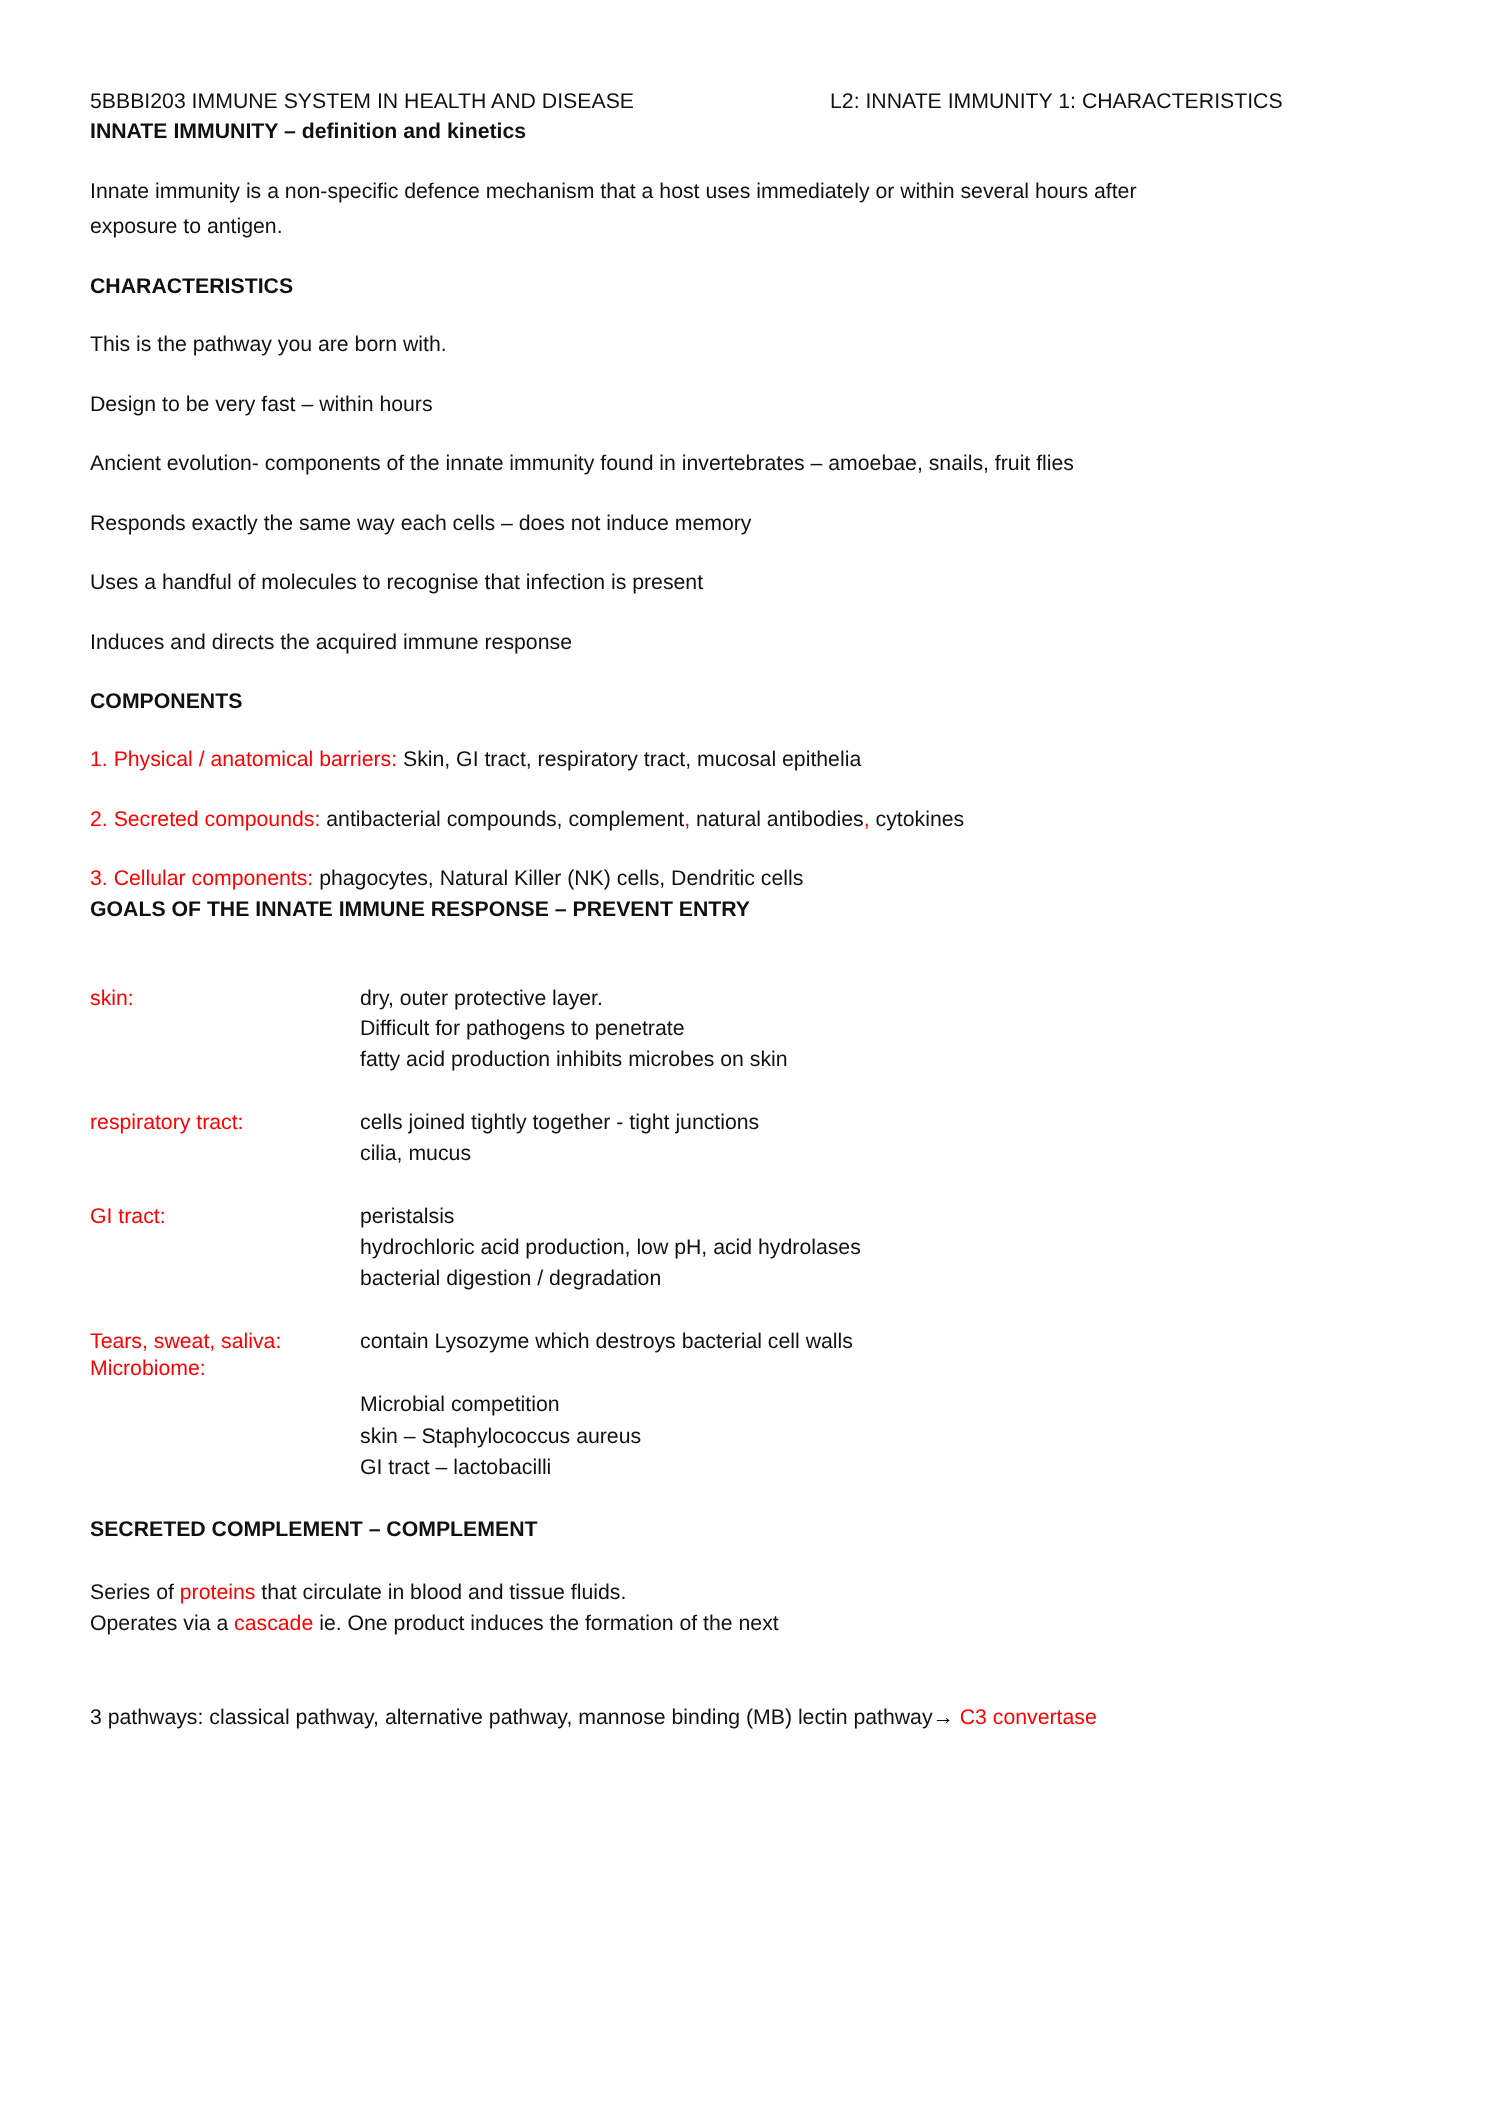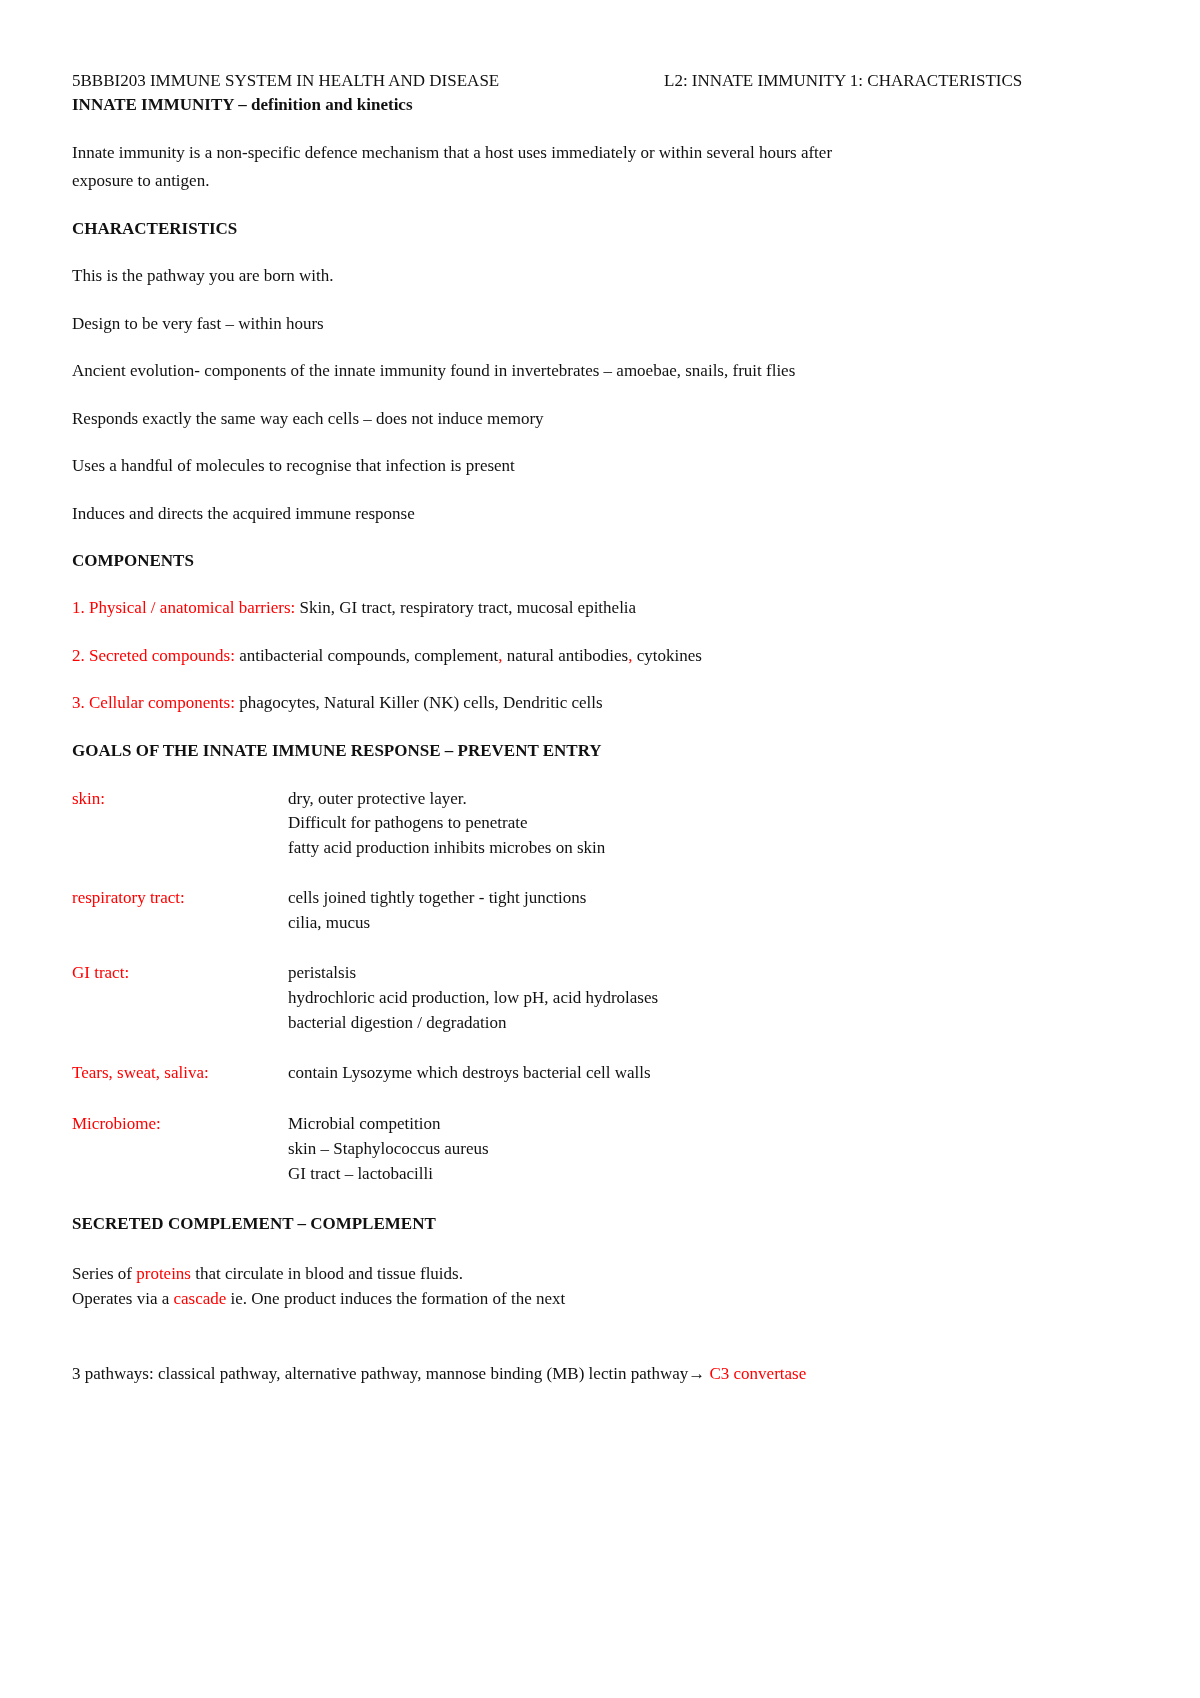--- a/index.html
+++ b/index.html
@@ -1,21 +1,21 @@
 <!DOCTYPE html>
 <html><head>
   <meta charset="utf-8">
   <style>
     html, body { margin: 0; padding: 0; background: #ffffff; }
     body {
       width: 1200px; height: 1698px; position: relative; overflow: hidden;
       font-family: "Liberation Sans", "DejaVu Sans", sans-serif;
       color: #111111; font-size: 17px;
     }
-    .page { position: absolute; left: 0; top: 0; width: 1200px; height: 1698px; font-family: Liberation Serif, serif; }
+    .page { position: absolute; left: 0; top: 0; width: 1200px; height: 1698px; }
     .line { position: absolute; left: 72px; white-space: nowrap; line-height: 22px; }
     .bold { font-weight: bold; }
     .red { color: #ff0000; }
     .header-right { position: absolute; left: 664px; white-space: nowrap; line-height: 22px; }
     .val { position: absolute; left: 288px; white-space: nowrap; line-height: 22px; }
   </style>
 </head>
 <body>
 
 <div class="page">
@@ -42,40 +42,40 @@
   <div class="line" style="top:597px;">
     <span class="red">1. Physical / anatomical barriers:</span><span> Skin, GI tract, respiratory tract, mucosal epithelia</span>
   </div>
   <div class="line" style="top:645px;">
     <span class="red">2. Secreted compounds:</span><span> antibacterial compounds, complement</span><span class="red">,</span><span> natural antibodies</span><span class="red">,</span><span> cytokines</span>
   </div>
   <div class="line" style="top:692px;">
     <span class="red">3. Cellular components:</span><span> phagocytes, Natural Killer (NK) cells, Dendritic cells</span>
   </div>
 
-  <div class="line bold" style="top:740px;">GOALS OF THE INNATE IMMUNE RESPONSE – PREVENT ENTRY</div>
+  <div class="line bold" style="top:717px;">GOALS OF THE INNATE IMMUNE RESPONSE – PREVENT ENTRY</div>
 
   <div class="line red" style="top:788px;">skin:</div>
   <div class="val" style="top:788px;">dry, outer protective layer.</div>
   <div class="val" style="top:812px;">Difficult for pathogens to penetrate</div>
   <div class="val" style="top:837px;">fatty acid production inhibits microbes on skin</div>
 
   <div class="line red" style="top:887px;">respiratory tract:</div>
   <div class="val" style="top:887px;">cells joined tightly together - tight junctions</div>
   <div class="val" style="top:912px;">cilia, mucus</div>
 
   <div class="line red" style="top:962px;">GI tract:</div>
   <div class="val" style="top:962px;">peristalsis</div>
   <div class="val" style="top:987px;">hydrochloric acid production, low pH, acid hydrolases</div>
   <div class="val" style="top:1012px;">bacterial digestion / degradation</div>
 
   <div class="line red" style="top:1062px;">Tears, sweat, saliva:</div>
   <div class="val" style="top:1062px;">contain Lysozyme which destroys bacterial cell walls</div>
 
-  <div class="line red" style="top:1113px;text-align:right;">Microbiome:</div>
+  <div class="line red" style="top:1084px;text-align:right;">Microbiome:</div>
   <div class="val" style="top:1113px;">Microbial competition</div>
   <div class="val" style="top:1138px;">skin – Staphylococcus aureus</div>
   <div class="val" style="top:1163px;">GI tract – lactobacilli</div>
 
   <div class="line bold" style="top:1213px;">SECRETED COMPLEMENT – COMPLEMENT</div>
 
   <div class="line" style="top:1263px;">
     <span>Series of </span><span class="red">proteins</span><span> that circulate in blood and tissue fluids.</span>
   </div>
   <div class="line" style="top:1288px;text-align:right;">

